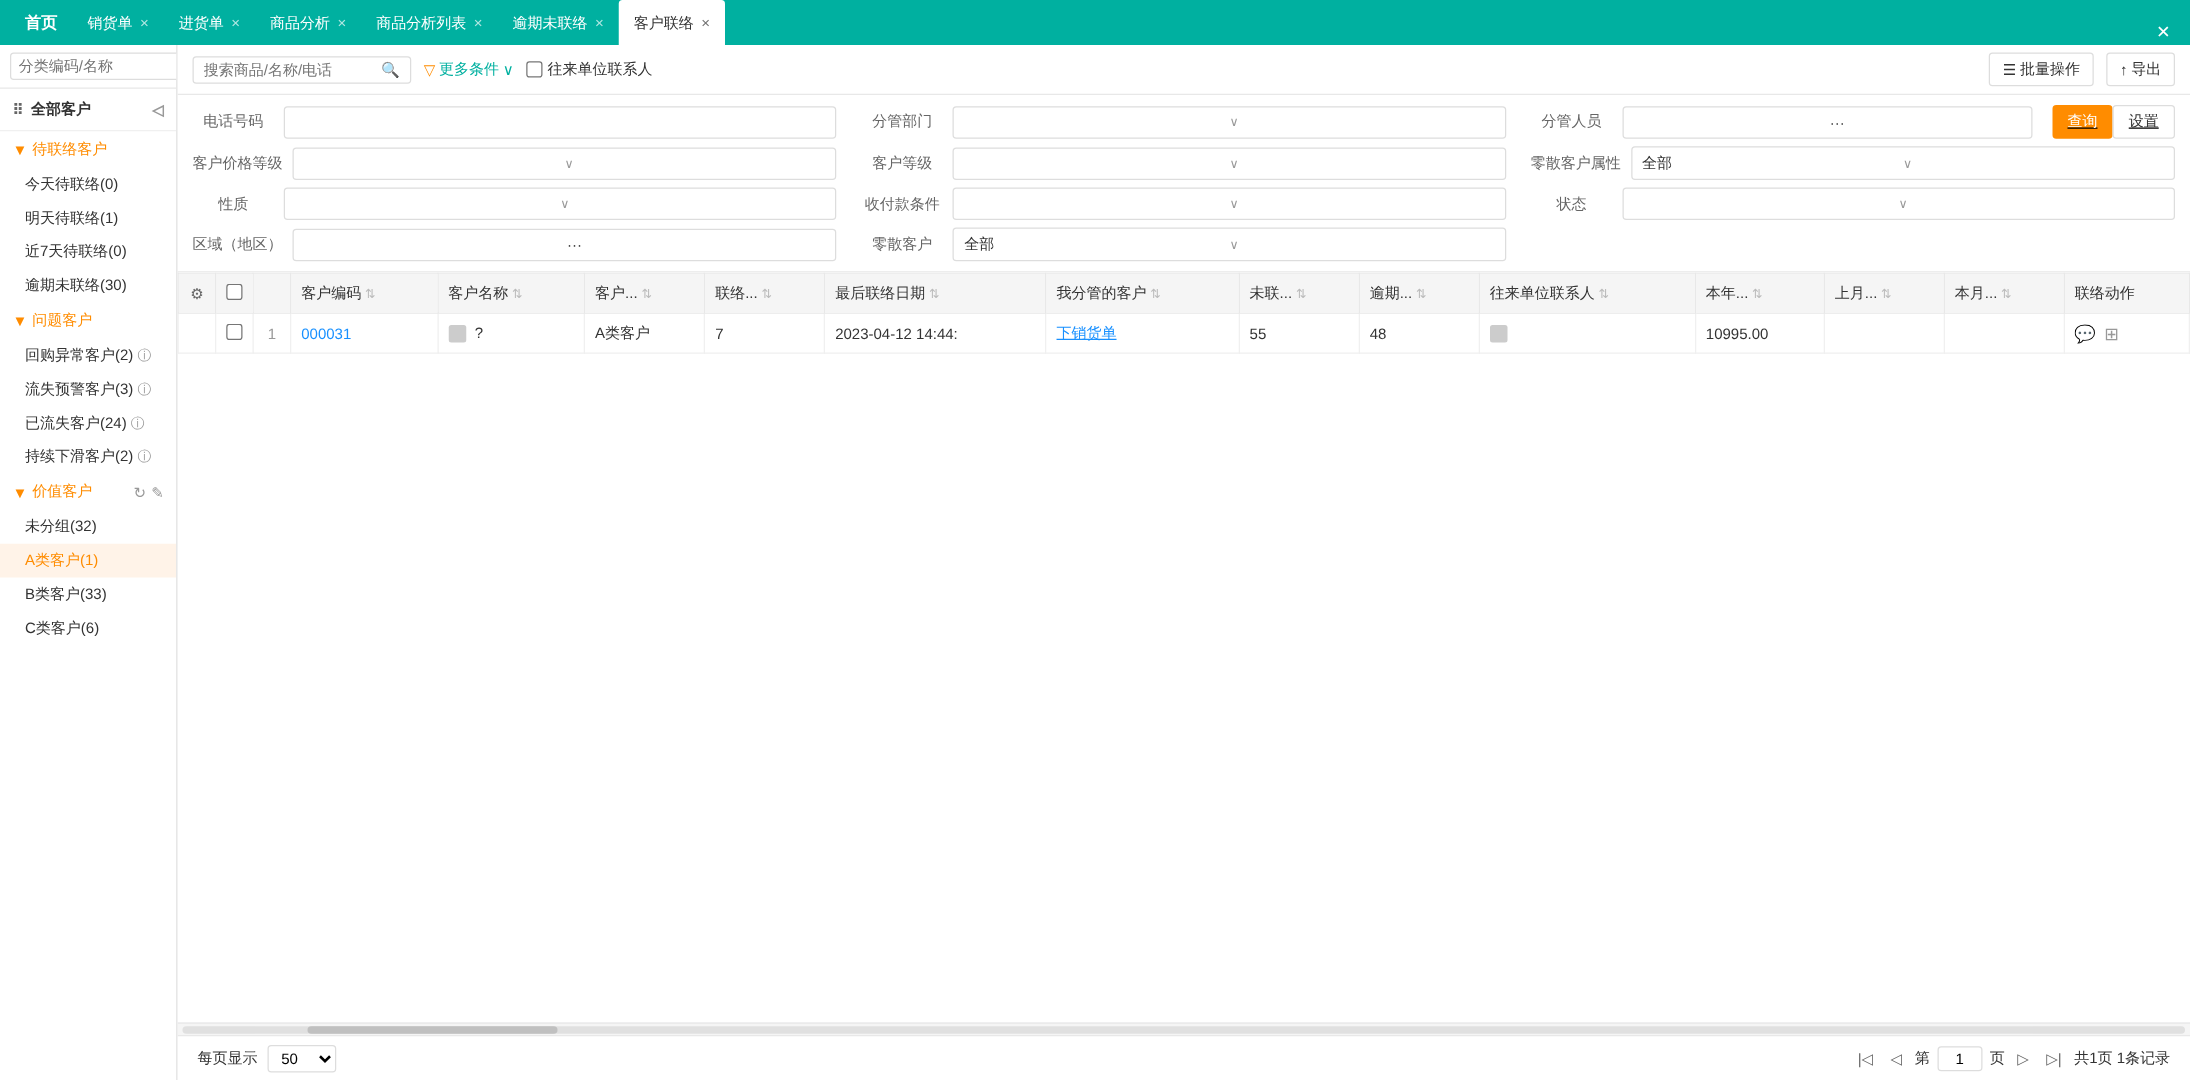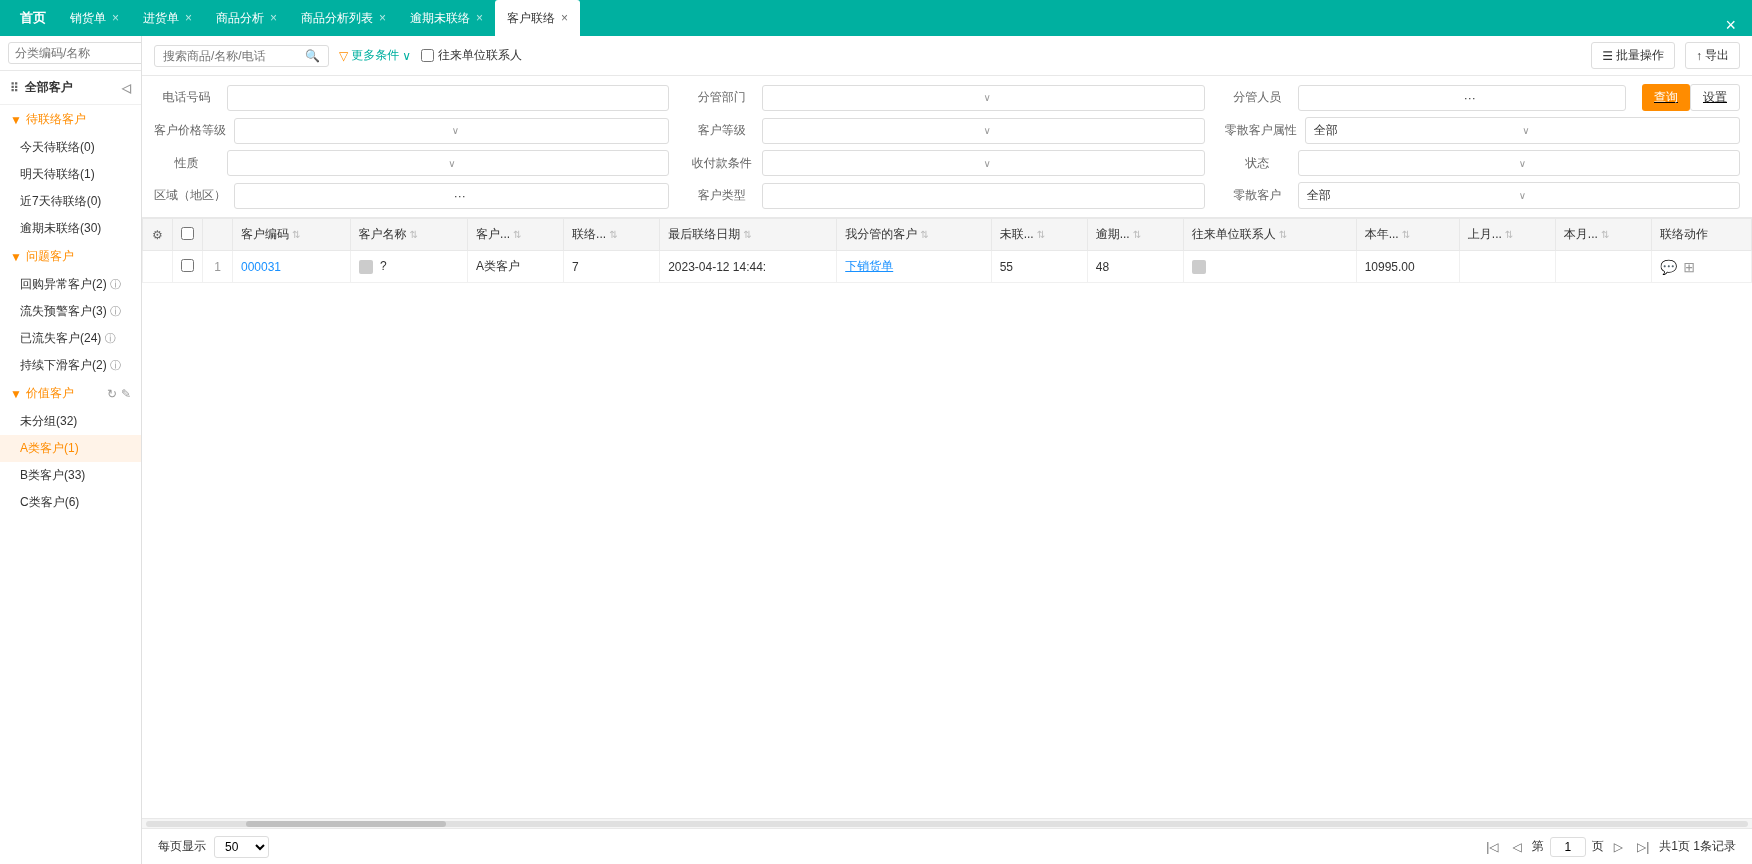--- a/index.html
+++ b/index.html
@@ -340,26 +340,20 @@
             <span></span>
             <span class="dropdown-arrow">∨</span>
           </div>
         </div>
 
         <div class="filter-row">
           <span class="filter-label">区域（地区）</span>
           <div class="filter-input" style="flex:1;">
             <span></span>
             <span class="filter-input-dots">···</span>
-          </div>
-        </div>
-        <div class="filter-row">
-          <span class="filter-label">客户类型</span>
-          <div class="filter-input" style="flex:1;">
-            <span></span>
           </div>
         </div>
         <div class="filter-row">
           <span class="filter-label">零散客户</span>
           <div class="filter-input" style="flex:1;">
             <span>全部</span>
             <span class="dropdown-arrow">∨</span>
           </div>
         </div>
       </div>

